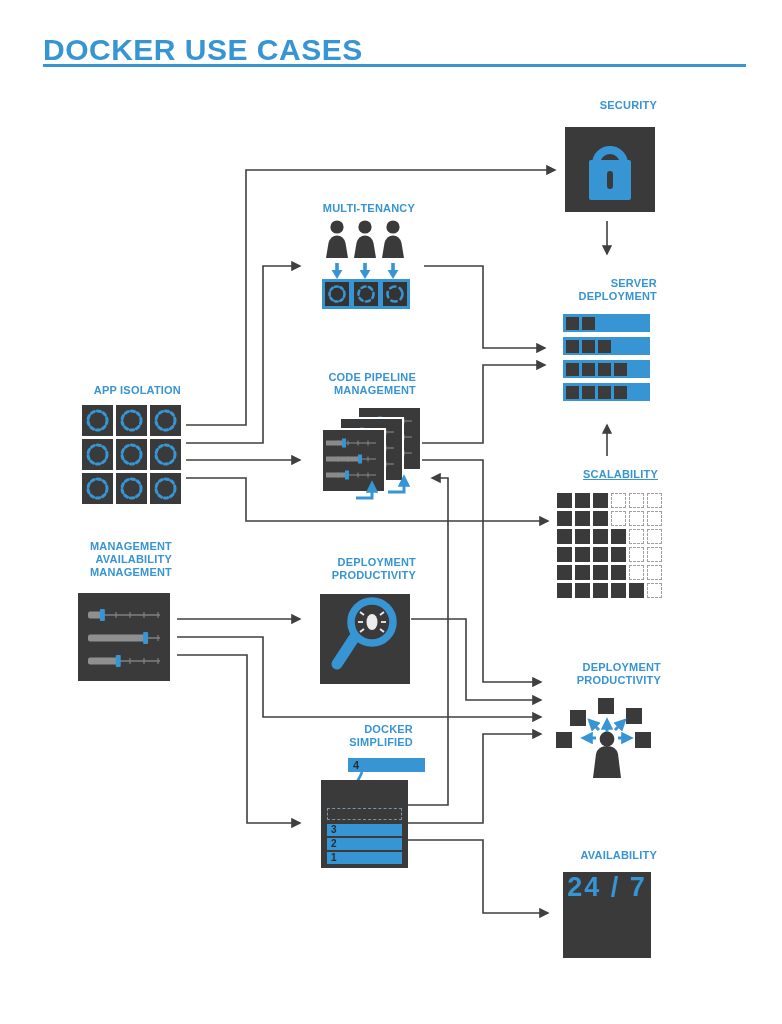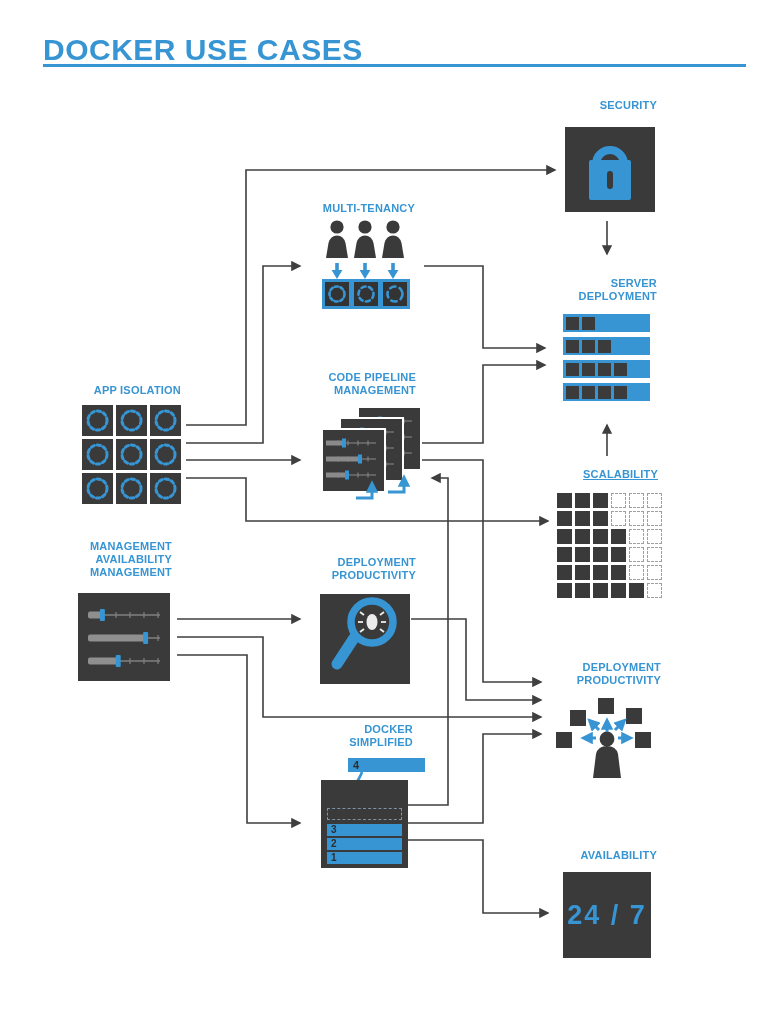--- a/index.html
+++ b/index.html
@@ -44,21 +44,21 @@
                    box-sizing:border-box;}
   #deploy-slot{position:absolute;left:327px;top:808px;width:75px;height:12px;
                border:1px dashed #7a93a8;box-sizing:border-box;}
   #deploy-stack{position:absolute;left:327px;top:824px;}
   .dbar{width:75px;height:12px;background:var(--blue);margin-bottom:2px;color:#2d2d2d;
         font-size:10px;font-weight:bold;line-height:12px;padding-left:4px;box-sizing:border-box;}
   
   #devprod{position:absolute;left:552px;top:690px;width:110px;height:88px;}
   .dpsq{position:absolute;width:16px;height:16px;background:var(--box);}
   
-  #avail-box{display:flex;align-items:center;justify-content:center;}
+  #avail-box{display:flex;align-items:flex-start;justify-content:center;}
   #avail-value{color:var(--blue);font-size:27px;font-weight:bold;letter-spacing:2px;}
   
   .card{position:absolute;width:61px;height:61px;background:var(--box);border:2px solid #fff;
         box-sizing:content-box;}
 </style>
 </head>
 <body>
 
 <div id="canvas">
 

